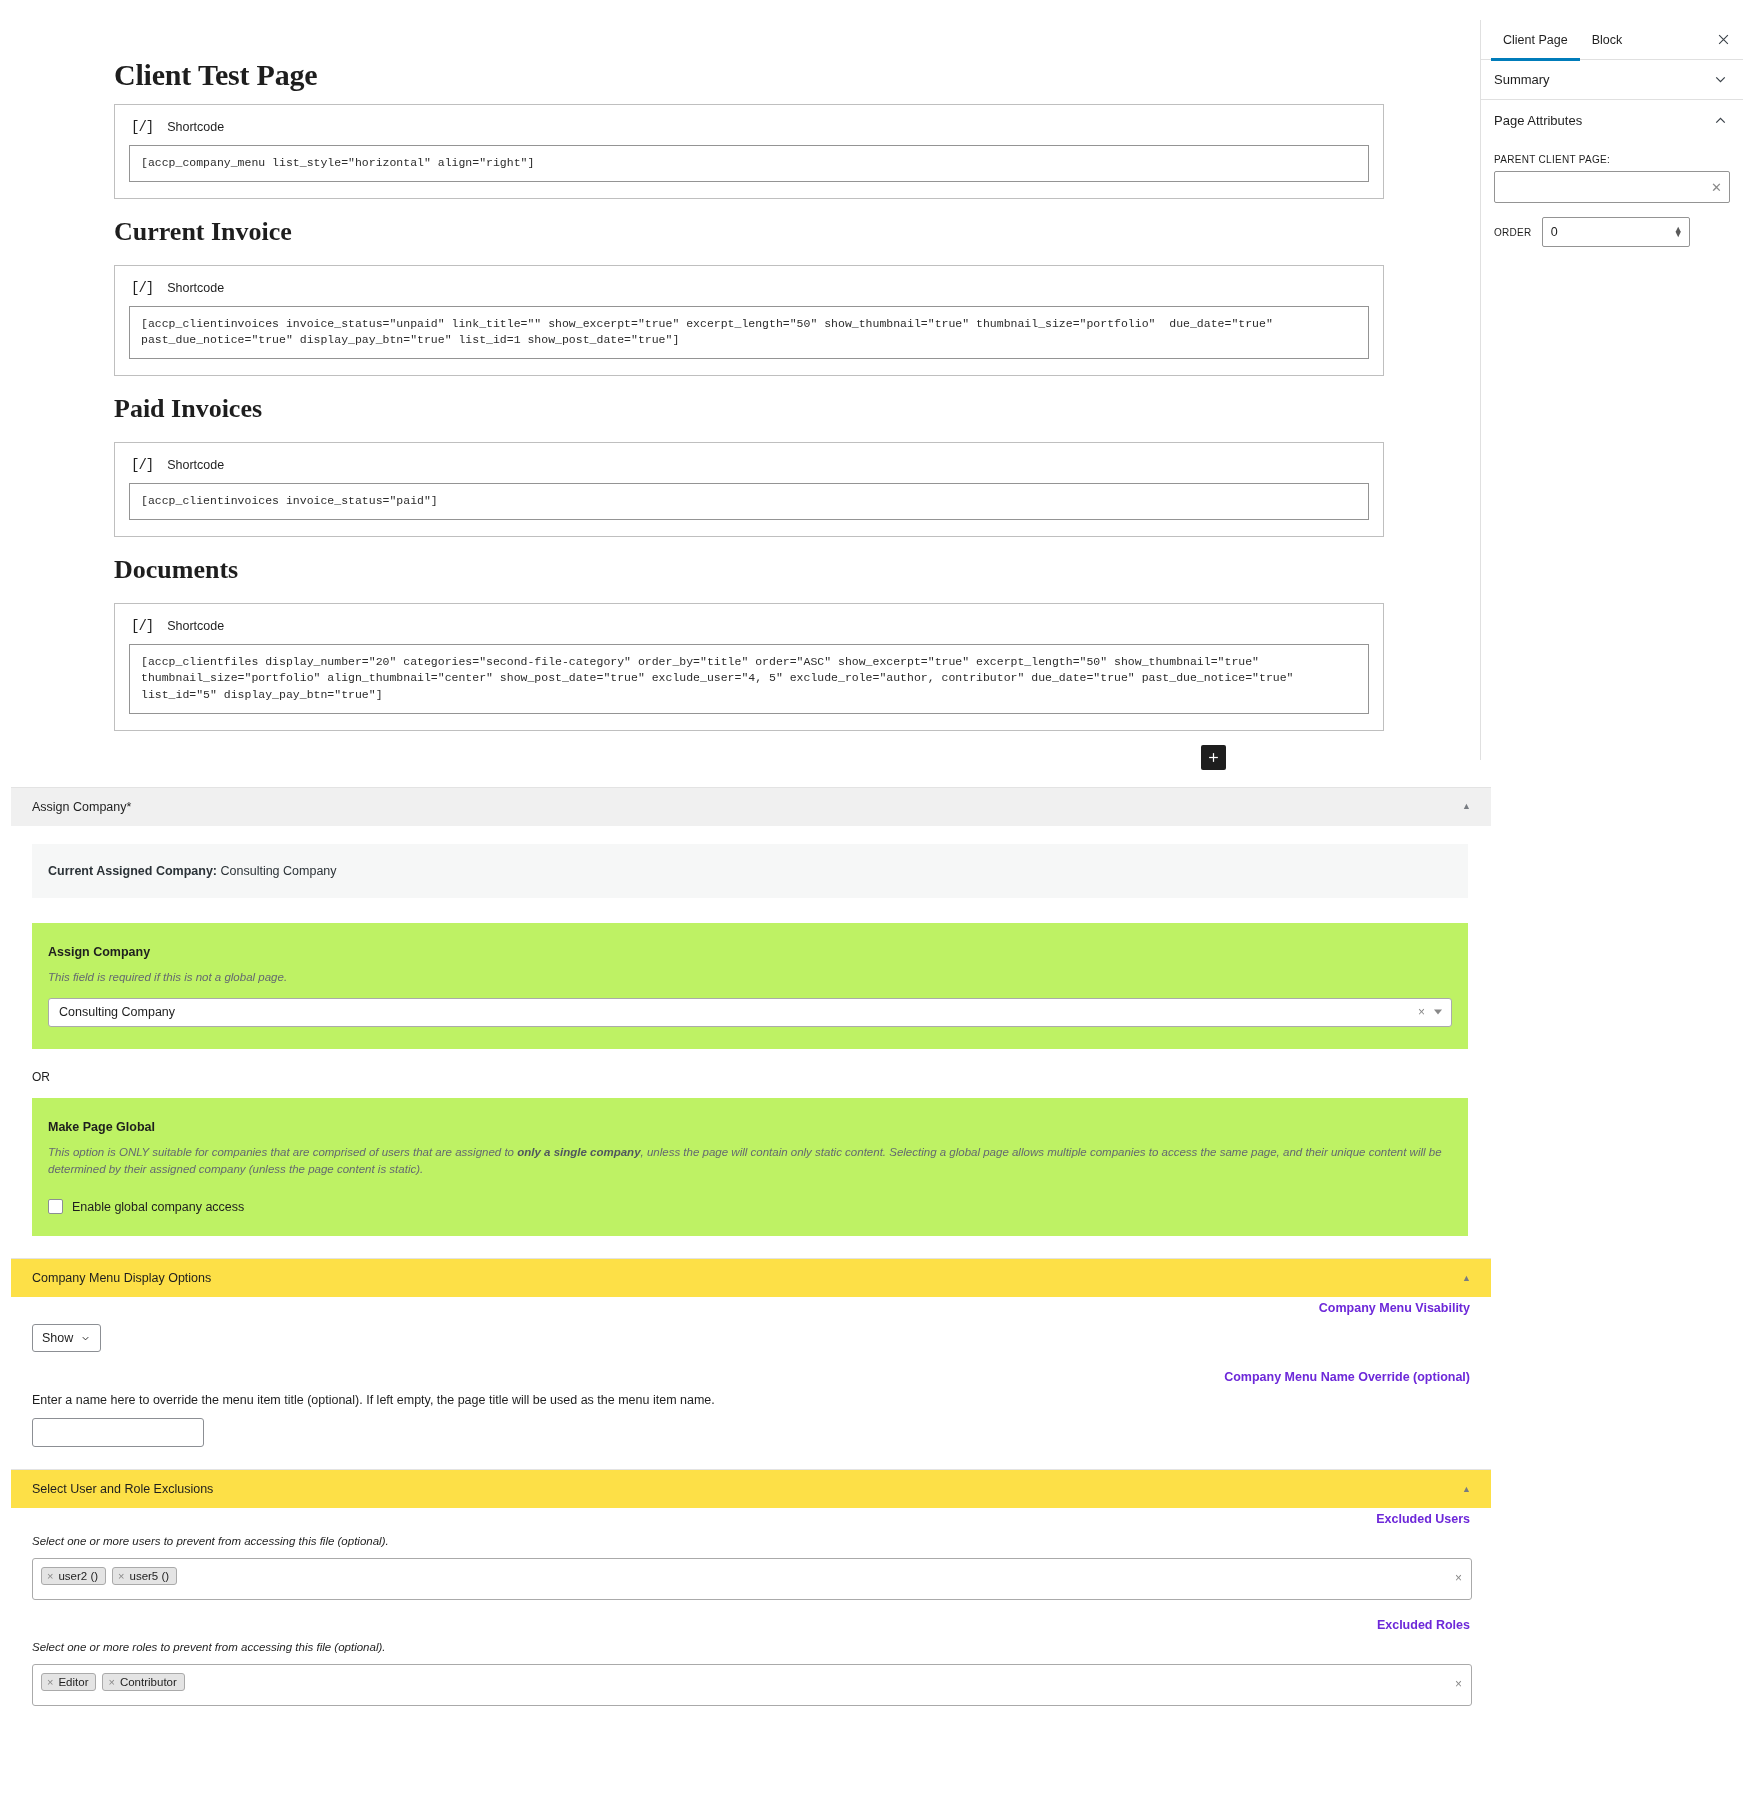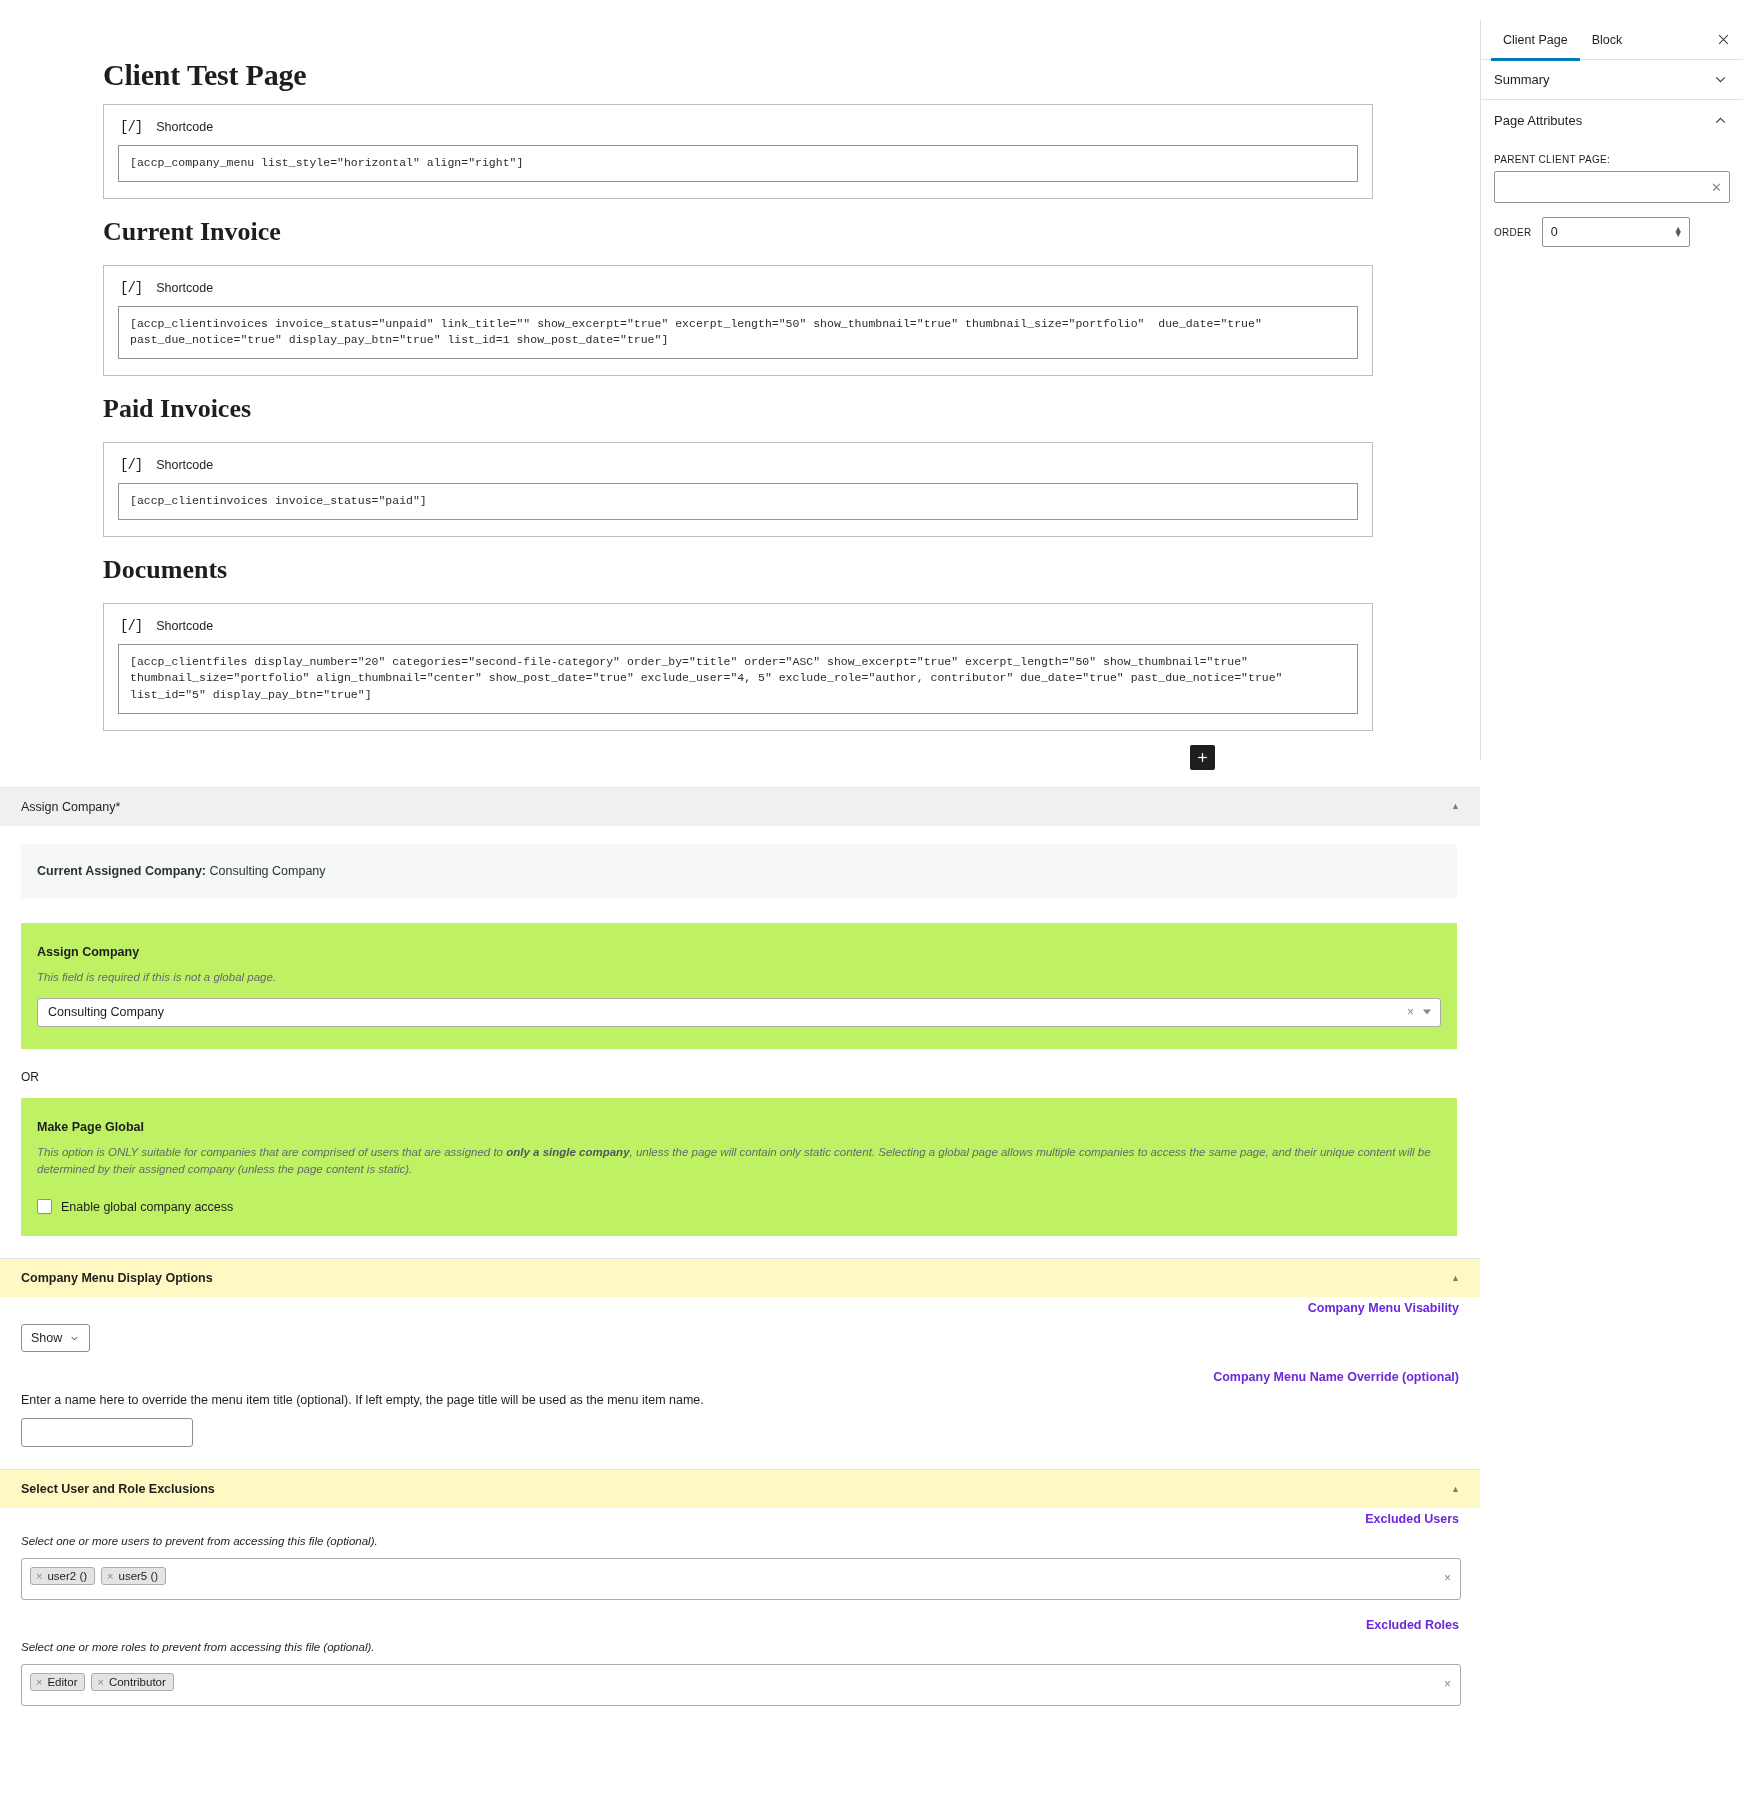--- a/index.html
+++ b/index.html
@@ -14,20 +14,21 @@
     position: relative;
     overflow: hidden;
   }
 
   
   .editor-canvas {
     position: absolute;
     left: 0; top: 0;
     width: 1480px;
     background: #fff;
+    padding-left: 11px;
   }
   .post-title {
     font-family: "Liberation Serif", serif;
     font-size: 30px;
     font-weight: bold;
     color: #1e1e1e;
     margin: 0;
     padding: 58px 0 0 103px;
     letter-spacing: -0.2px;
   }
@@ -215,21 +216,21 @@
     background: #fff;
   }
   .mb-header {
     display: flex;
     align-items: center;
     justify-content: space-between;
     padding: 12px 20px 12px 21px;
     background: #f0f0f0;
     cursor: pointer;
   }
-  .mb-header.plain { background: #fef9c3; font-weight: bold; }
+  .mb-header.plain { background: #fde047; }
   .mb-title { font-size: 12.5px; color: #1e1e1e; }
   .tri { color: #787c82; font-size: 9px; line-height: 1; }
   .mb-body { padding: 0 21px 0 21px; }
 
   .info-strip {
     background: #f6f7f7;
     padding: 20px 16px;
     margin: 18px 0 0 0;
     width: 1436px;
     font-size: 12.5px;

